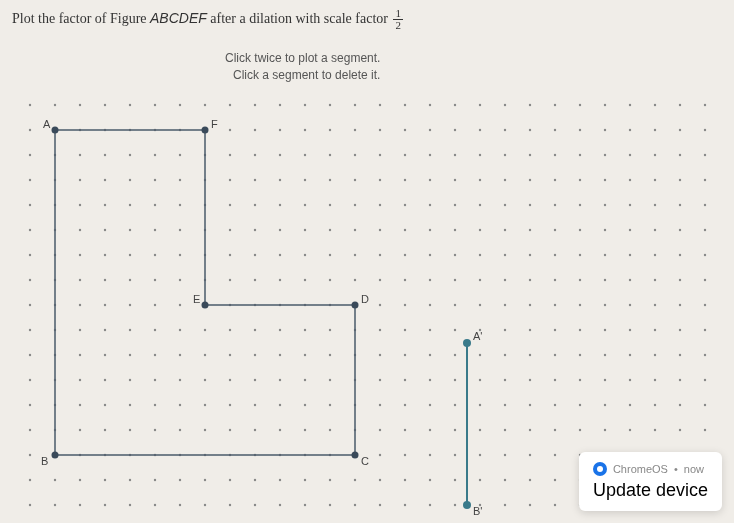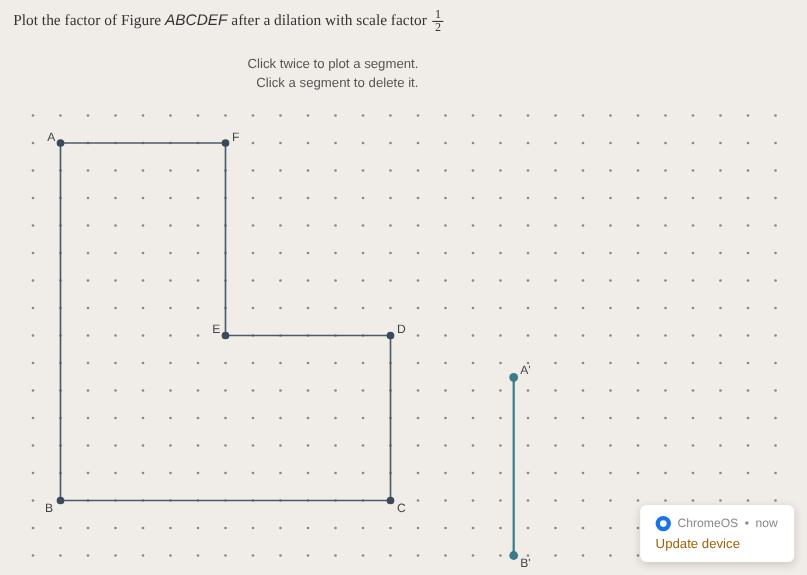--- a/index.html
+++ b/index.html
@@ -97,22 +97,22 @@
     }
     .notification .header {
       display: flex;
       align-items: center;
       gap: 6px;
       margin-bottom: 4px;
       color: #888;
       font-size: 11px;
     }
     .notification .title {
-      color: #a16207;
-      font-size: 12px;
+      color: #000000;
+      font-size: 18px;
     }
     .notif-icon {
       width: 14px;
       height: 14px;
       border-radius: 50%;
       background: #1a73e8;
       display: inline-flex;
       align-items: center;
       justify-content: center;
       position: relative;

